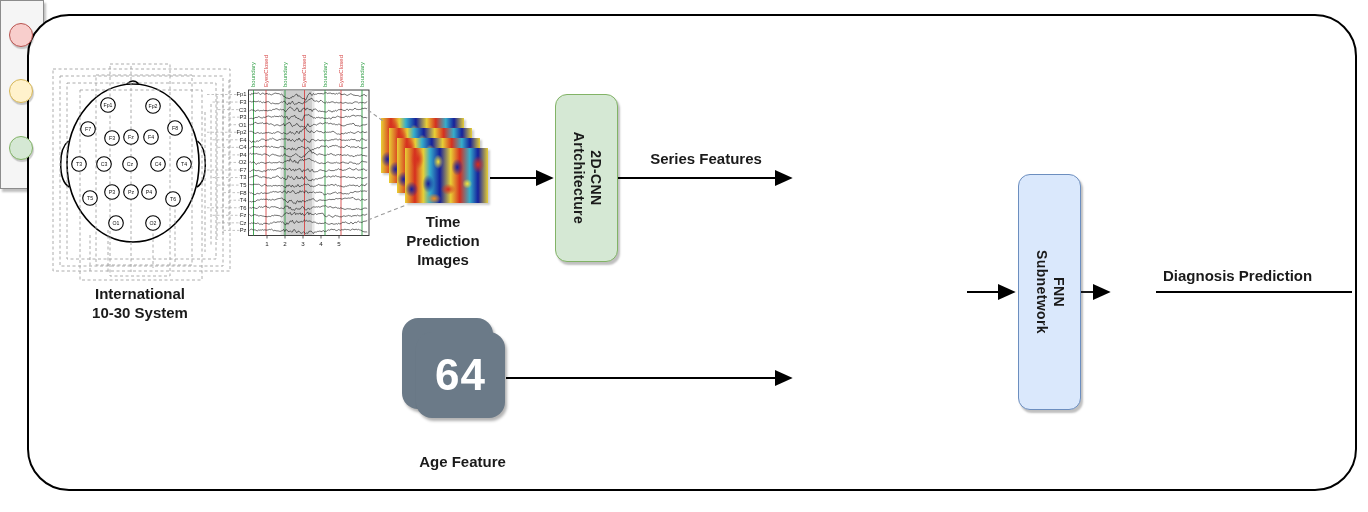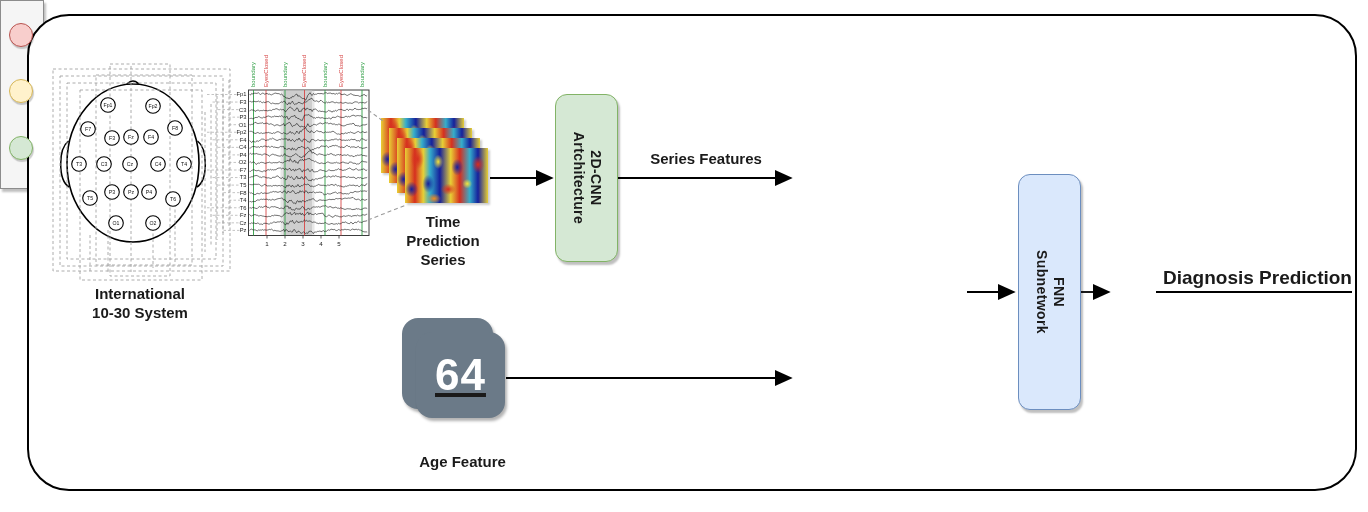--- a/index.html
+++ b/index.html
@@ -43,21 +43,21 @@
         linear-gradient(90deg,#e8cf35 0%,#d62f1f 12%,#e8cf35 22%,#35aecb 30%,
                         #15209c 42%,#e8cf35 55%,#d62f1f 66%,#35aecb 78%,
                         #15209c 88%,#e8cf35 100%);}
   .age-sq{position:absolute;border-radius:16px;background:var(--slate);
           box-shadow:2px 3px 3px rgba(0,0,0,.3);}
   .age-front{display:flex;align-items:center;justify-content:center;}
   .age-front span{color:#fff;font-weight:700;font-size:44px;letter-spacing:1px;}
   .lbl-image-features{position:absolute;left:617px;top:150px;width:178px;
           font-weight:700;font-size:15px;text-align:center;}
   .lbl-diagnosis{position:absolute;left:1163px;top:267px;width:195px;
-          font-weight:700;font-size:19px;text-align:left;}
+          font-weight:700;font-size:15px;text-align:left;}
 </style>
 </head>
 <body>
 
 <div class="stage">
 
   <div class="frame"></div>
 
   <svg style="left:40px;top:55px;width:210px;height:275px;" viewBox="40 55 210 275">
     <g>
@@ -220,35 +220,35 @@
 
 
   <div class="tfi" style="left:381px;top:118px;"></div>
   <div class="tfi" style="left:389px;top:128px;"></div>
   <div class="tfi" style="left:397px;top:138px;"></div>
   <div class="tfi" style="left:405px;top:148px;"></div>
 
   <div class="cap" style="left:383px;top:212px;width:120px;">
     <span>Time</span><br>
     <span>Prediction</span><br>
-    <span>Series</span>
+    <span>Images</span>
   </div>
 
   <div class="box cnn-box">
     <div class="vtext">
       <span>2D-CNN</span><br>
       <span>Artchitecture</span>
     </div>
   </div>
 
   <div class="lbl-image-features">Series Features</div>
 
 
   <div class="age-sq" style="left:402px;top:318px;width:91px;height:91px;"></div>
-  <div class="age-sq age-front" style="left:416px;top:332px;width:89px;height:86px;text-decoration:underline;">
+  <div class="age-sq age-front" style="left:416px;top:332px;width:89px;height:86px;">
     <span>64</span>
   </div>
   <div class="cap" style="left:395px;top:439px;width:135px;margin-top:13px;">Age Feature</div>
 
   <div class="box fnn-box">
     <div class="vtext">
       <span>FNN</span><br>
       <span>Subnetwork</span>
     </div>
   </div>

